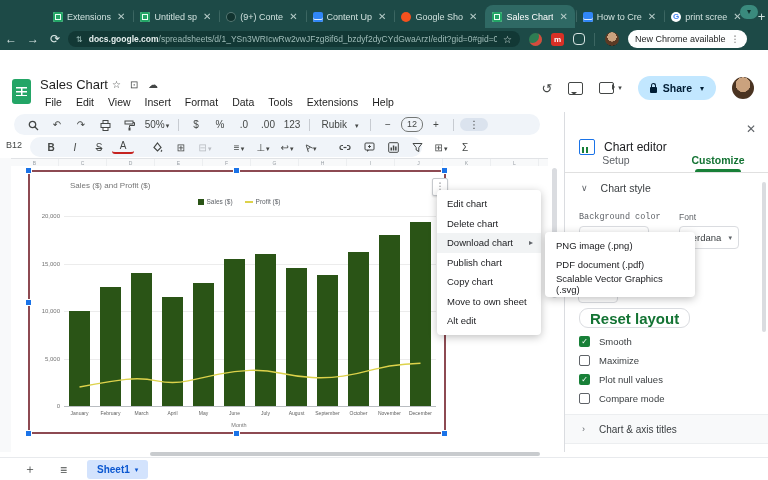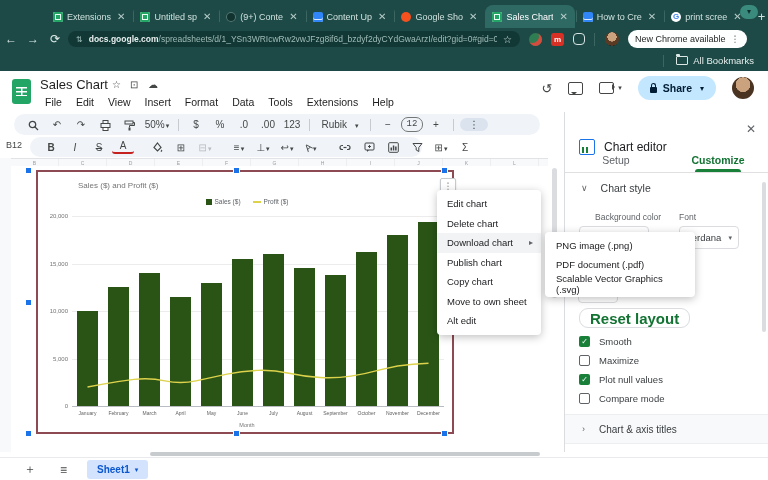--- a/index.html
+++ b/index.html
@@ -62,34 +62,34 @@
   .lock-ic{width:7px;height:6px;background:#001d35;border-radius:1px;position:relative;margin-top:3px;}
   .lock-ic::before{content:"";position:absolute;left:1px;top:-4px;width:3px;height:3px;border:1.2px solid #001d35;border-bottom:none;border-radius:3px 3px 0 0;}
   .share-label{font-size:10.5px;color:#001d35;font-weight:bold;}
   .share-caret{font-size:8px;color:#001d35;margin-left:2px;}
   .hdr-avatar{width:22px;height:22px;border-radius:50%;background:radial-gradient(circle at 50% 35%, #caa27e 0 40%, #4a3321 41% 78%, #26190f 79%);}
   
   .tb1{position:absolute;left:14px;top:114px;width:526px;height:21px;background:#f0f4f9;border-radius:11px;display:flex;align-items:center;padding:0 8px;box-sizing:border-box;gap:2px;}
   .tbtn{min-width:18px;text-align:center;font-size:10px;color:#444746;padding:1px 2px;border-radius:3px;position:relative;}
   .tb-sep{width:1px;height:12px;background:#c7cbd1;margin:0 4px;}
   .tb-caret{font-size:7px;color:#444746;margin-left:1px;}
-  .fontsize-box{border:1px solid #747775;border-radius:7px;width:20px;height:13px;font-size:9px;line-height:13px;text-align:center;color:#444746;font-family:Liberation Mono, monospace;}
+  .fontsize-box{border:1px solid #747775;border-radius:7px;width:20px;height:13px;font-size:9px;line-height:13px;text-align:center;color:#444746;}
   .tb-more{background:#dbe3ee;border-radius:8px;padding:1px 5px;}
   .collapse-ic{position:absolute;right:12px;top:117px;font-size:9px;color:#444746;}
   .tb2{position:absolute;left:30px;top:137px;width:392px;height:20px;background:#f0f4f9;border-radius:10px;display:flex;align-items:center;padding:0 10px;box-sizing:border-box;gap:2px;}
   .namebox{position:absolute;left:6px;top:140px;font-size:9px;color:#444746;}
   .mini-svg{display:block;}
   
   .colhdr{position:absolute;left:11px;top:158px;width:537px;height:8px;background:#f8f9fa;border-top:1px solid #e1e3e6;border-bottom:1px solid #e1e3e6;display:flex;}
   .colhdr .cl{width:47px;font-size:5px;color:#9aa0a6;text-align:center;line-height:8px;border-right:1px solid #eceef0;}
   .rowhdr{position:absolute;left:0;top:158px;width:11px;height:294px;background:#f8f9fa;border-right:1px solid #e1e3e6;}
   .sheet-bg{position:absolute;left:11px;top:166px;width:537px;height:286px;background:#fff;}
   .vscroll{position:absolute;left:552px;top:168px;width:5px;height:130px;background:#dadce0;border-radius:3px;}
   
-  .chart-frame{position:absolute;left:28px;top:170px;width:418px;height:264px;background:#fff;border:2px solid #8d4a52;box-sizing:border-box;margin-left:8px;}
+  .chart-frame{position:absolute;left:28px;top:170px;width:418px;height:264px;background:#fff;border:2px solid #8d4a52;box-sizing:border-box;}
   .handle{position:absolute;width:7px;height:7px;background:#1a73e8;border:1px solid #fff;box-sizing:border-box;}
   .chart-title{position:absolute;left:40px;top:9px;font-size:8px;color:#757575;}
   .legend{position:absolute;left:0;top:26px;width:418px;display:flex;justify-content:center;gap:12px;}
   .leg-item{display:flex;align-items:center;gap:3px;font-size:6.5px;color:#5f6368;}
   .leg-sq{width:6px;height:6px;}
   .leg-line{width:8px;height:2px;}
   .plot{position:absolute;left:0;top:0;width:418px;height:264px;}
   .gridline{position:absolute;left:34px;width:372px;height:1px;background:#ececec;}
   .gridline.zero{background:#b9bdc1;}
   .ylab{position:absolute;left:0;width:30px;text-align:right;font-size:6px;color:#757575;transform:translateY(-3px);}
@@ -204,25 +204,20 @@
     <div class="extic ext-red">m</div>
     <div class="extic ext-clip"></div>
     <div style="width:1px;height:13px;background:#3c6662;margin-left:9px;"></div>
     <div class="chrome-avatar"></div>
     <div class="update-pill">
       <span>New Chrome available</span>
       <span class="dots">⋮</span>
     </div>
   </div>
 
-  <div class="bookmarksbar">
-    <div class="bm-divider"></div>
-    <div class="bm-folder"></div>
-    <div class="bm-label">All Bookmarks</div>
-  </div>
 
   <div class="sheets-header">
     <div class="sheets-logo"></div>
     <div class="doc-title">Sales Chart</div>
     <div class="title-ic" style="left:112px;">☆</div>
     <div class="title-ic" style="left:130px;">⊡</div>
     <div class="title-ic" style="left:148px;">☁</div>
     <div class="menurow" id="menurow">
         <span class="mi">File</span>
         <span class="mi">Edit</span>
@@ -432,21 +427,21 @@
     </div>
     <div class="panel-close">✕</div>
     <div class="panel-tabs" id="paneltabs">
         <div class="ptab">Setup</div>
         <div class="ptab active">Customize</div>
       </div>
     <div class="sect-hdr">
       <span class="chev">∨</span>
       <span>Chart style</span>
     </div>
-    <div class="fld-label" style="left:30px;top:100px;">Background color</div>
+    <div class="fld-label" style="left:14px;top:100px;font-family:Liberation Mono, monospace;">Background color</div>
     <div class="fld-label" style="left:114px;top:100px;">Font</div>
     <div class="dd" style="left:14px;top:114px;width:70px;">
       <span class="ddtext"></span>
         <span class="ddcaret">▾</span>
     </div>
     <div class="dd" style="left:114px;top:114px;width:60px;">
       <span class="ddtext">Verdana</span>
         <span class="ddcaret">▾</span>
     </div>
     <div class="reset-btn">Reset layout</div>

